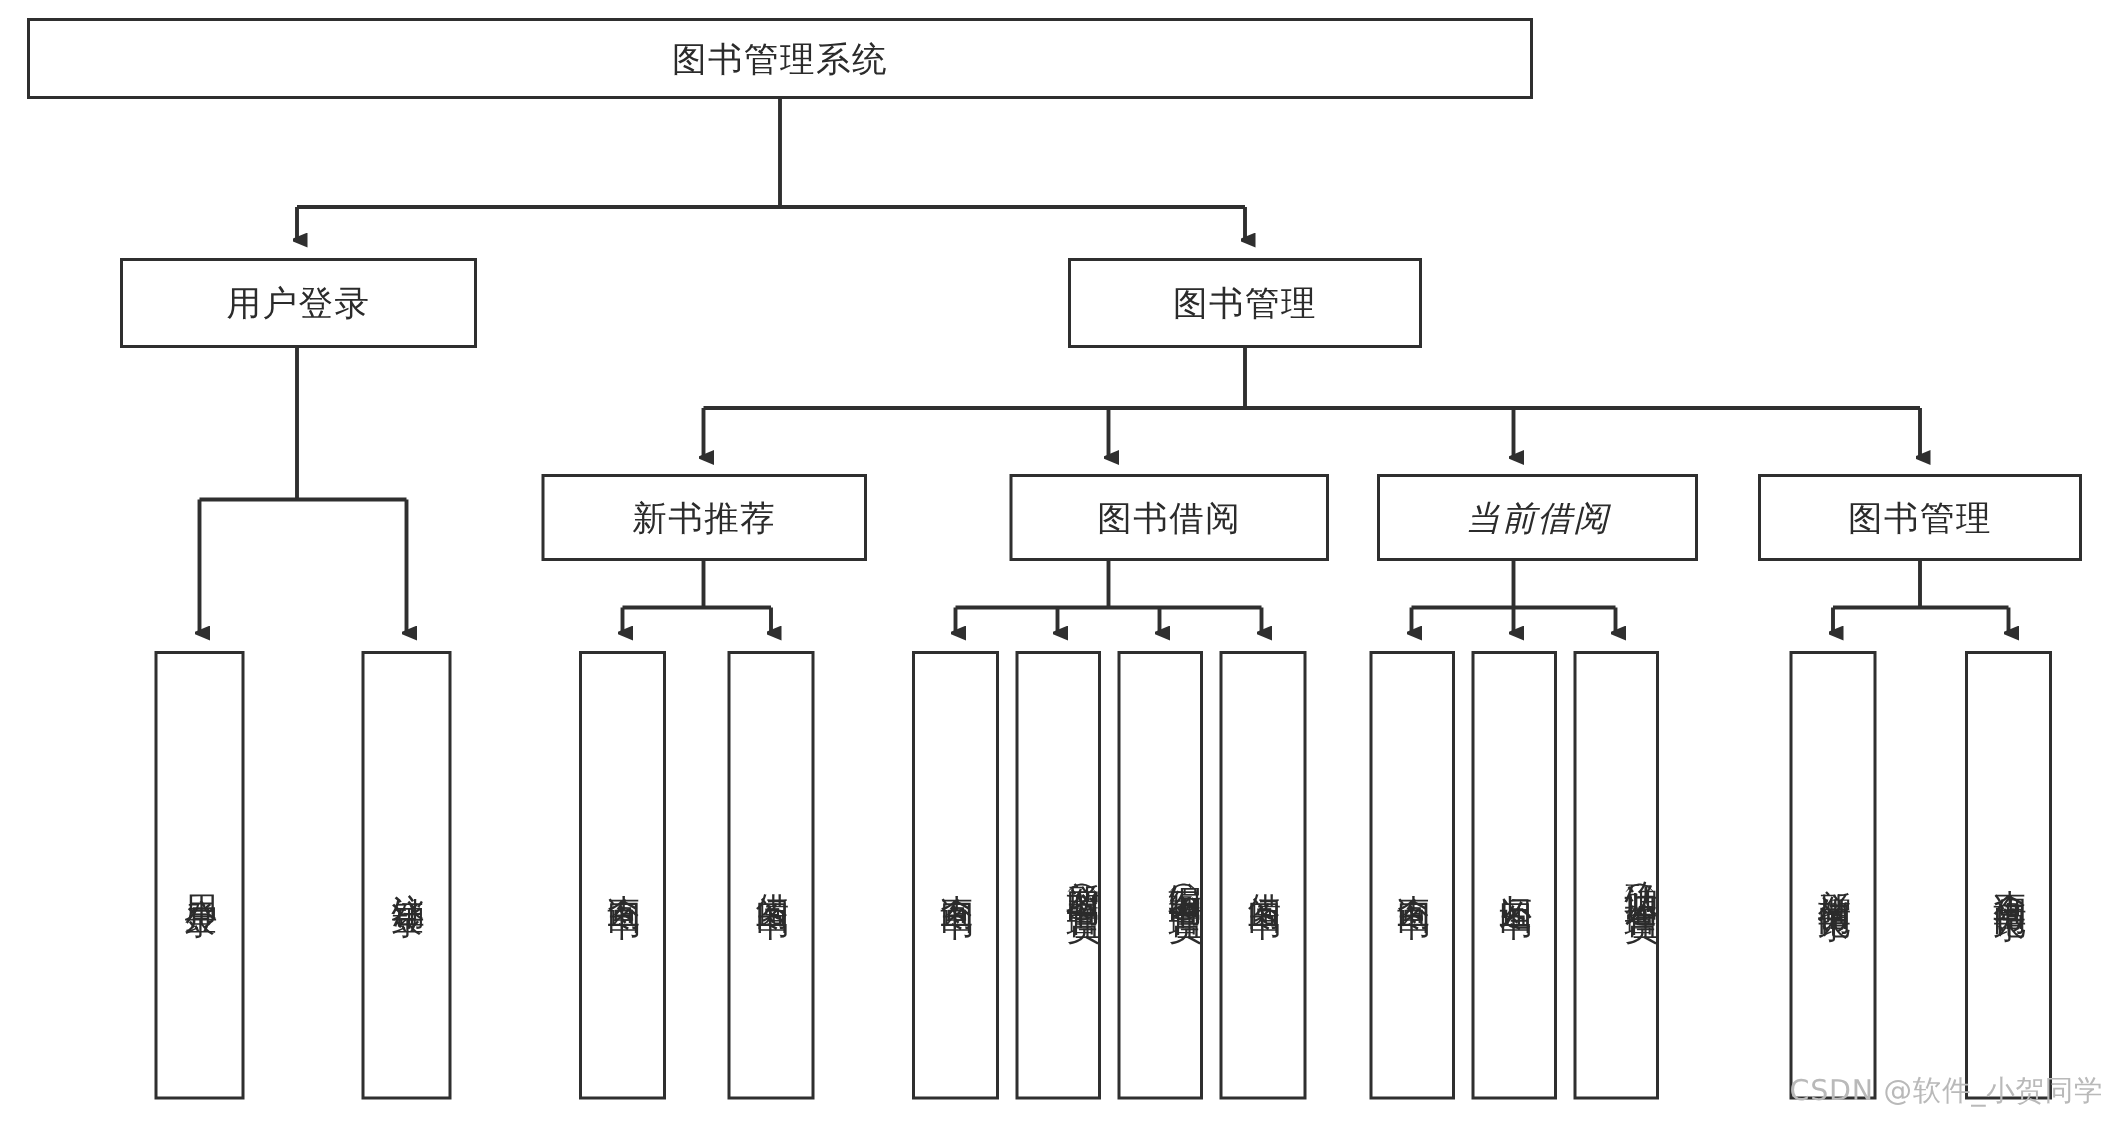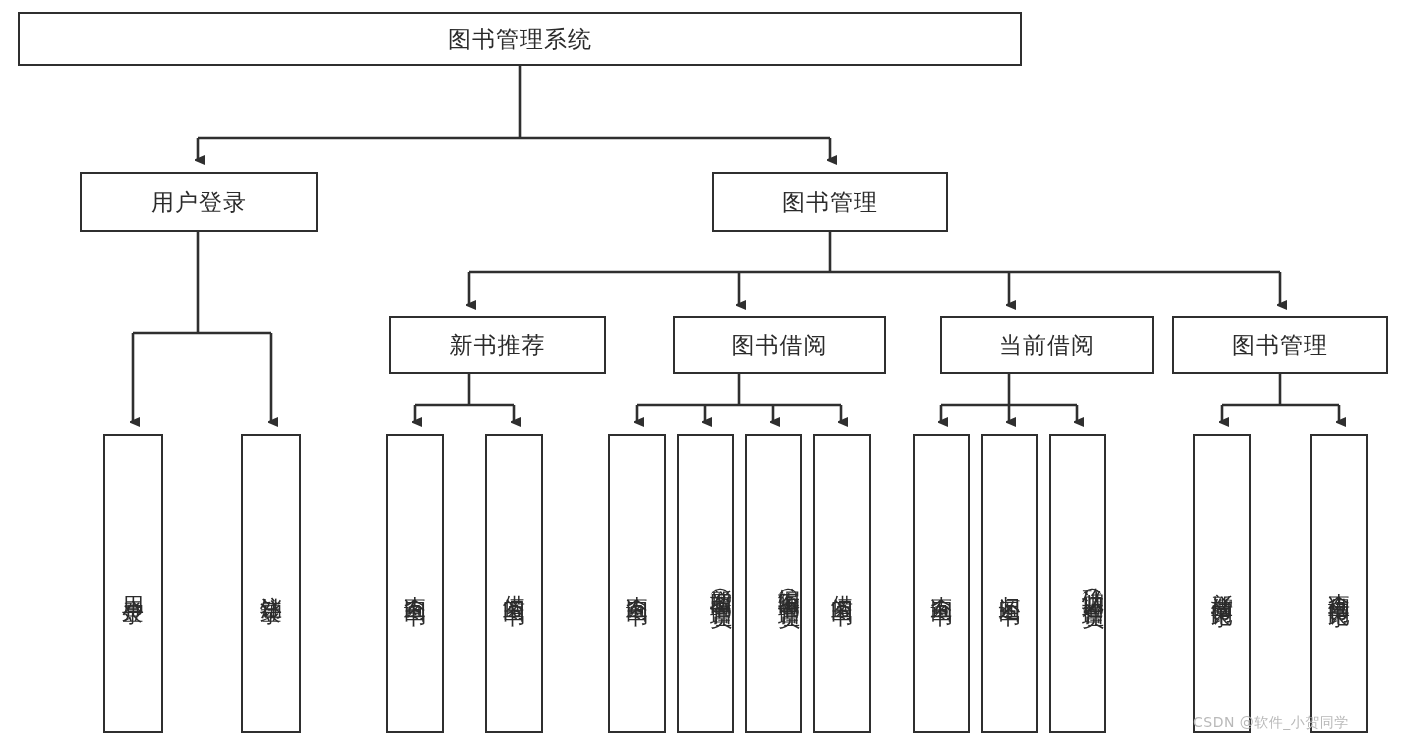--- a/index.html
+++ b/index.html
@@ -48,21 +48,21 @@
     line-height: 1;
     padding: 4px 0;
   }
   .node.vert.top-align {
     align-items: flex-start;
   }
   .watermark {
     position: absolute;
     left: 1193px;
     top: 714px;
-    font-size: 14px;
+    font-size: 19px;
     color: #b9b9b9;
     white-space: nowrap;
     letter-spacing: 0.5px;
   }
 </style>
 </head>
 <body>
 
 <div id="canvas">
 
@@ -114,23 +114,23 @@
       <path d="M1222,405 L1222,422" marker-end="url(#arrow)"></path>
       <path d="M1339,405 L1339,422" marker-end="url(#arrow)"></path>
     </g>
   </svg>
 
   <div class="node horiz" style="left:18px; top:12px; width:1004px; height:54px;">图书管理系统</div>
 
   <div class="node horiz" style="left:80px; top:172px; width:238px; height:60px;">用户登录</div>
   <div class="node horiz" style="left:712px; top:172px; width:236px; height:60px;text-align:right;">图书管理</div>
 
-  <div class="node horiz" style="left:361px; top:316px; width:217px; height:58px;margin-left:28px;">新书推荐</div>
+  <div class="node horiz" style="left:361px; top:316px; width:217px; height:58px;">新书推荐</div>
   <div class="node horiz" style="left:633px; top:316px; width:213px; height:58px;margin-left:40px;">图书借阅</div>
-  <div class="node horiz" style="left:940px; top:316px; width:214px; height:58px;">当前借阅</div>
+  <div class="node horiz" style="left:918px; top:316px; width:214px; height:58px;font-style:italic;">当前借阅</div>
   <div class="node horiz" style="left:1172px; top:316px; width:216px; height:58px;">图书管理</div>
 
   <div class="node vert" style="left:103px; top:434px; width:60px; height:299px;">用户登录</div>
   <div class="node vert" style="left:241px; top:434px; width:60px; height:299px;">注销登录</div>
 
   <div class="node vert" style="left:386px; top:434px; width:58px; height:299px;">查询图书</div>
   <div class="node vert" style="left:485px; top:434px; width:58px; height:299px;">借阅图书</div>
 
   <div class="node vert" style="left:608px; top:434px; width:58px; height:299px;">查询图书</div>
   <div class="node vert top-align" style="left:677px; top:434px; width:57px; height:299px;">新增图书（管理员）</div>

